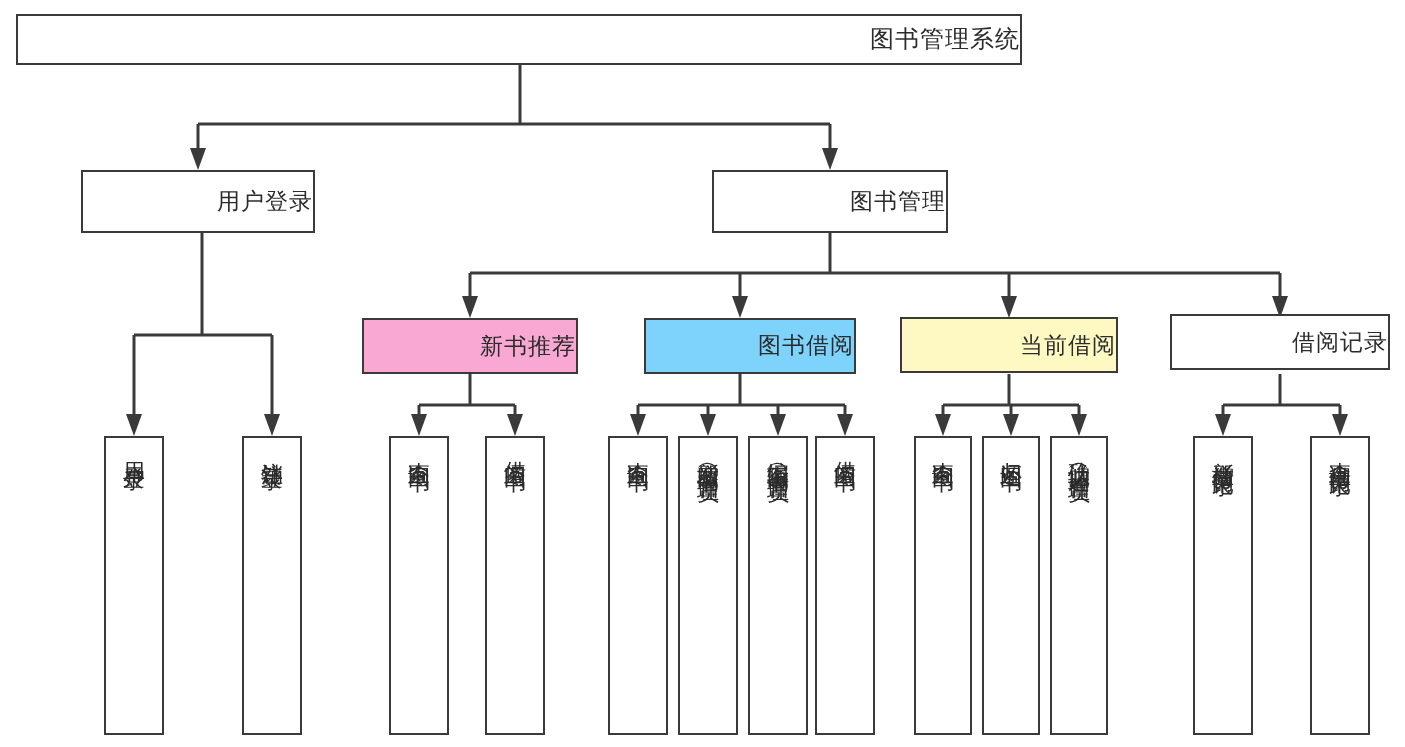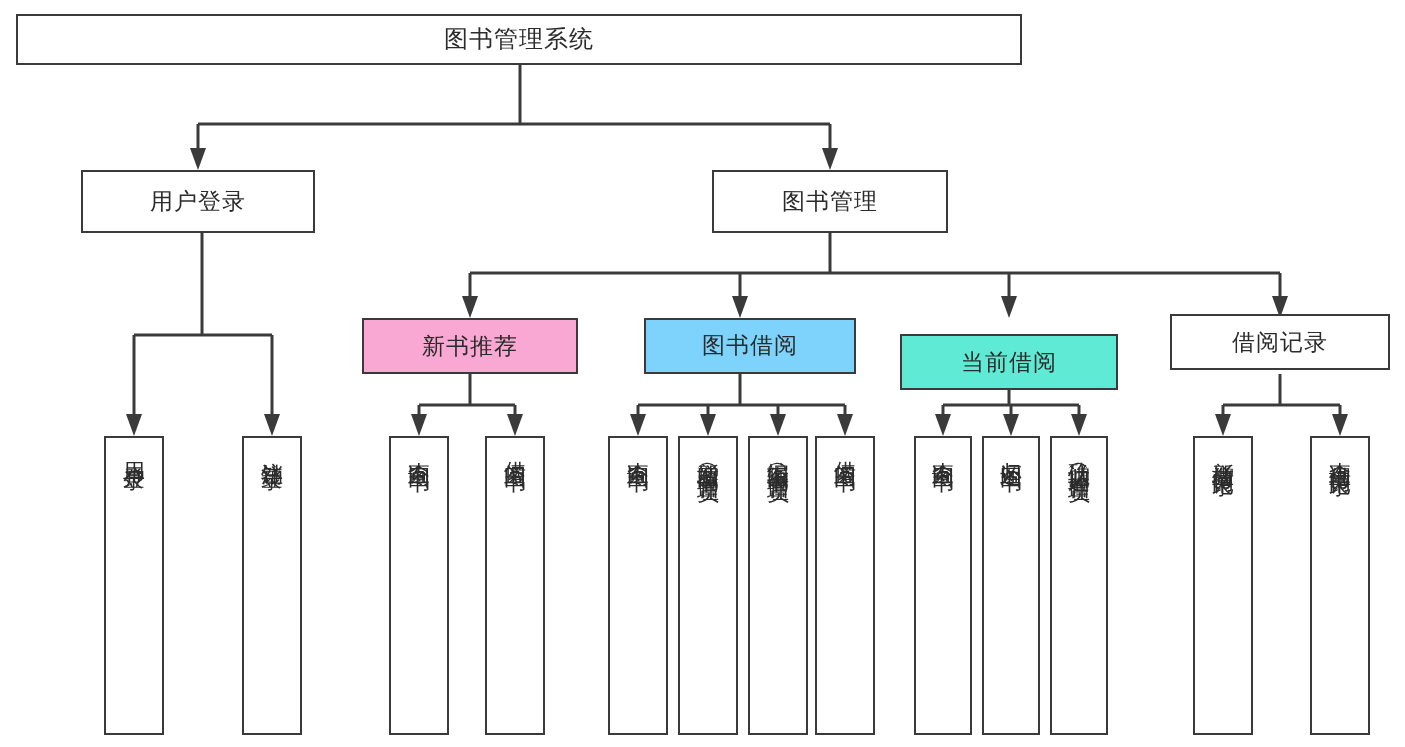--- a/index.html
+++ b/index.html
@@ -29,21 +29,21 @@
     height: 747px;
     display: block;
   }
   .node-box {
     position: absolute;
     box-sizing: border-box;
     background: #ffffff;
     border: 2px solid #3a3a3a;
     display: flex;
     align-items: center;
-    justify-content: center;
+    justify-content: flex-end;
     overflow: hidden;
   }
   .node-label {
     color: #2b2b2b;
     line-height: 1.14;
     text-align: center;
     white-space: pre;
   }
   
   .node-h .node-label {
@@ -148,21 +148,21 @@
       </div>
       <div class="node-box node-h" style="left: 712px; top: 170px; width: 236px; height: 63px; border-color: rgb(58, 58, 58); background: rgb(255, 255, 255);">
         <div class="node-label" style="color: rgb(43, 43, 43);">图书管理</div>
       </div>
       <div class="node-box node-h" style="left: 362px; top: 318px; width: 216px; height: 56px; border-color: rgb(58, 58, 58); background: #f9a8d4;">
         <div class="node-label" style="color: rgb(43, 43, 43);">新书推荐</div>
       </div>
       <div class="node-box node-h" style="left: 644px; top: 318px; width: 212px; height: 56px; border-color: rgb(58, 58, 58); background: #7dd3fc; font-family: Liberation Serif, serif;">
         <div class="node-label" style="color: rgb(43, 43, 43);">图书借阅</div>
       </div>
-      <div class="node-box node-h" style="left: 900px; top: 334px; width: 218px; height: 56px; border-color: rgb(58, 58, 58); background: #5eead4;">
+      <div class="node-box node-h" style="left: 900px; top: 317px; width: 218px; height: 56px; border-color: rgb(58, 58, 58); background: #fef9c3;">
         <div class="node-label" style="color: rgb(43, 43, 43);">当前借阅</div>
       </div>
       <div class="node-box node-h" style="left: 1170px; top: 314px; width: 220px; height: 56px; border-color: rgb(58, 58, 58); background: rgb(255, 255, 255);">
         <div class="node-label" style="color: rgb(43, 43, 43);">借阅记录</div>
       </div>
       <div class="node-box node-v" style="left: 104px; top: 436px; width: 60px; height: 299px; border-color: rgb(58, 58, 58); background: rgb(255, 255, 255);">
         <div class="node-label" style="color: rgb(43, 43, 43);">用户登录</div>
       </div>
       <div class="node-box node-v" style="left: 242px; top: 436px; width: 60px; height: 299px; border-color: rgb(58, 58, 58); background: rgb(255, 255, 255);">
         <div class="node-label" style="color: rgb(43, 43, 43);">注销登录</div>

